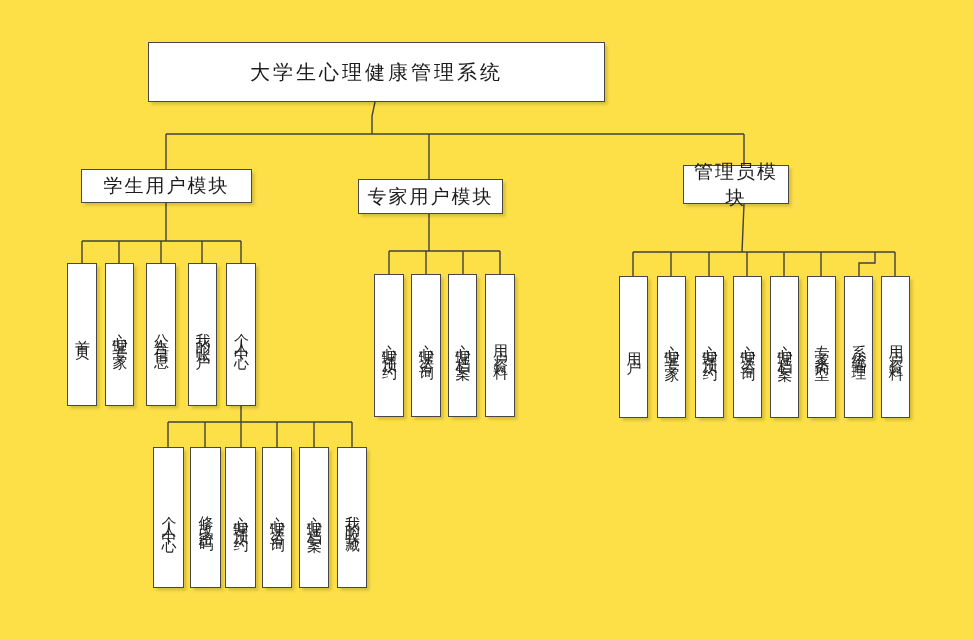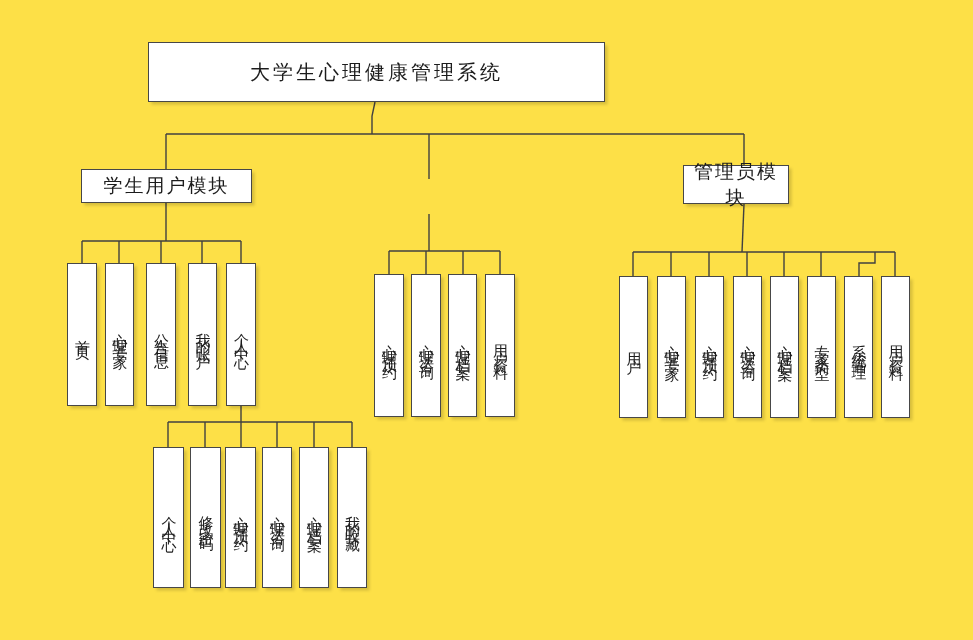--- a/index.html
+++ b/index.html
@@ -71,20 +71,21 @@
       <line x1="784" y1="252" x2="784" y2="276"></line>
       <line x1="821" y1="252" x2="821" y2="276"></line>
       <polyline points="875,252 875,263 859,263 859,276"></polyline>
       <line x1="895" y1="252" x2="895" y2="276"></line>
     </g>
   </svg>
 
   <div class="node title-node" style="left:148px; top:42px; width:457px; height:60px;">大学生心理健康管理系统</div>
 
   <div class="node module-node" style="left:81px; top:169px; width:171px; height:34px;">学生用户模块</div>
+  <div class="node module-node" style="left:358px; top:179px; width:145px; height:35px;">专家用户模块</div>
   <div class="node module-node" style="left:683px; top:165px; width:106px; height:39px;">管理员模块</div>
 
   <div class="node vnode" style="left:67px; top:263px; width:30px; height:143px;">
     <span>首页</span>
     </div>
   <div class="node vnode" style="left:105px; top:263px; width:29px; height:143px;">
     <span>心理专家</span>
     </div>
   <div class="node vnode" style="left:146px; top:263px; width:30px; height:143px;">
     <span>公告信息</span>

